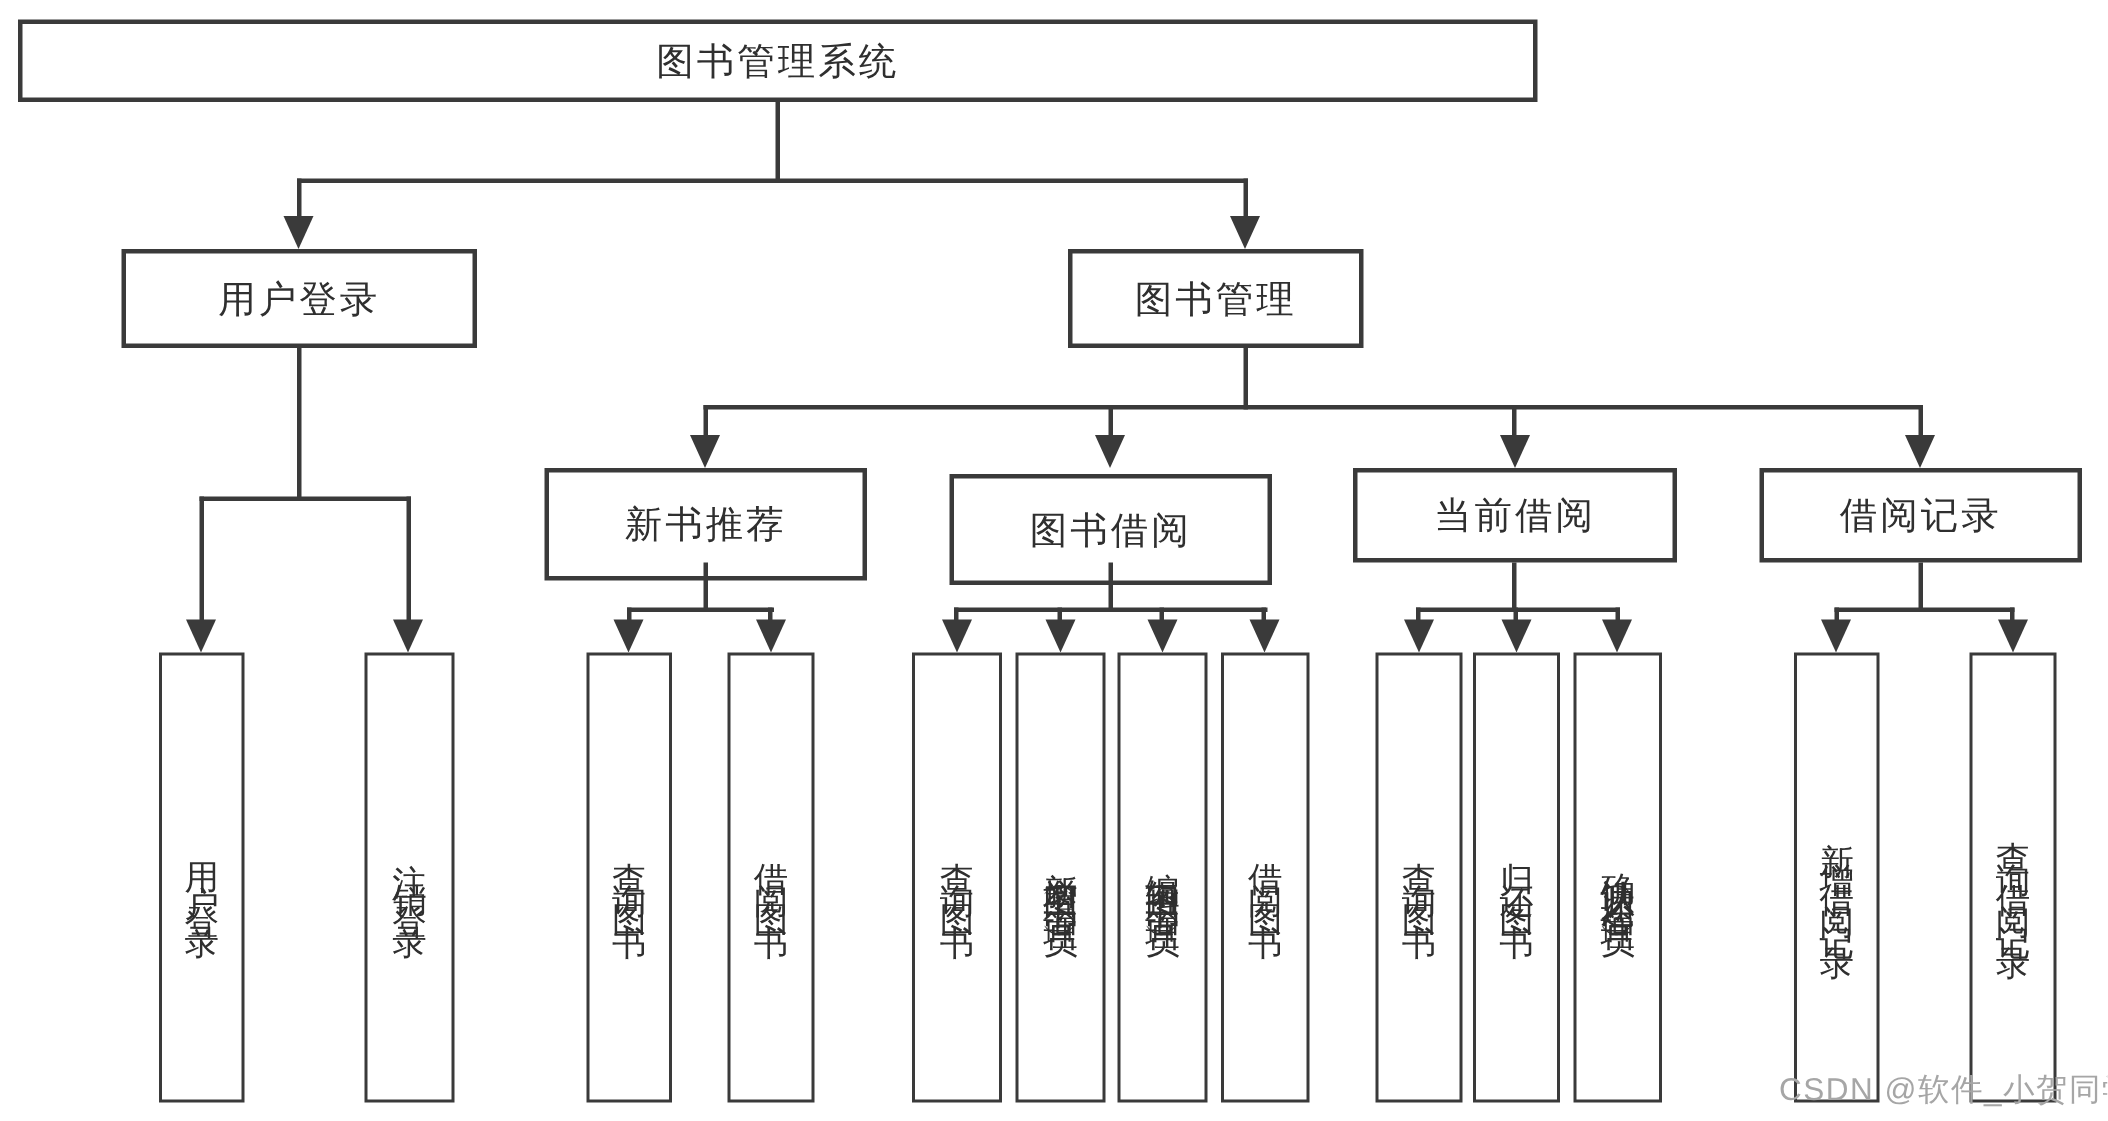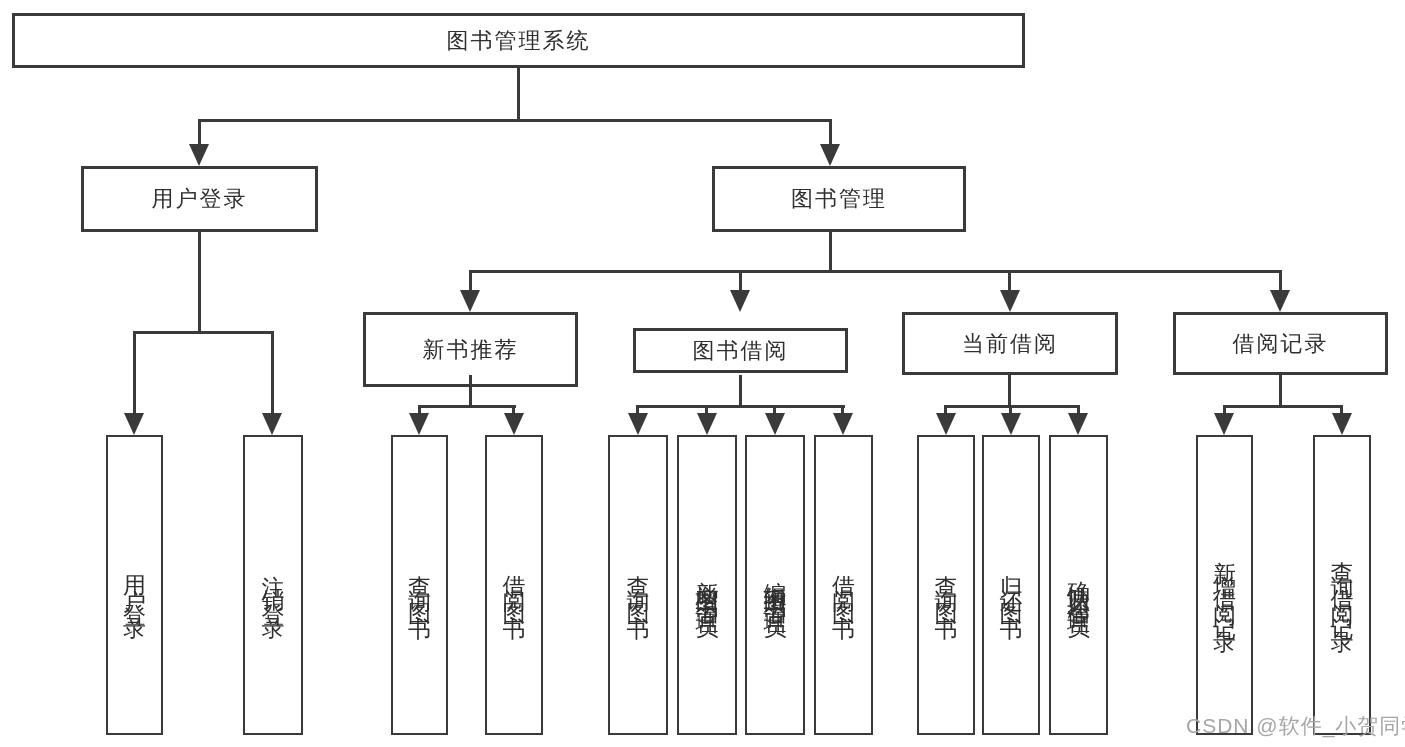--- a/index.html
+++ b/index.html
@@ -18,21 +18,21 @@
   }
   .box{
     position:absolute;
     background:#fff;
     border:3px solid var(--line);
     box-sizing:border-box;
     display:flex;align-items:center;justify-content:center;
   }
   .box.leaf{border-width:2px;}
   .lbl{
-    font-size:22px;color:var(--text);letter-spacing:2px;white-space:nowrap;
+    font-size:25px;color:var(--text);letter-spacing:2px;white-space:nowrap;
   }
   .vlbl{
     writing-mode:vertical-rl;
     text-orientation:mixed;
     font-size:23px;line-height:1;
     letter-spacing:14px;
     color:var(--text);
   }
   .vlbl.long{letter-spacing:5px;}
   .hline,.vline{position:absolute;background:var(--line);}
@@ -62,21 +62,21 @@
   <div class="vline" style="left:517px;top:68px;height:52px"></div>
   <div class="hline" style="left:198px;top:119px;width:634px"></div>
   <div class="vline" style="left:198px;top:119px;height:30px"></div>
   <div class="vline" style="left:829px;top:119px;height:30px"></div>
   <div class="arrow" style="left:189px;top:144px"></div>
   <div class="arrow" style="left:820px;top:144px"></div>
 
   <div class="box" style="left:81px;top:166px;width:237px;height:66px">
     <span class="lbl">用户登录</span>
   </div>
-  <div class="box" style="left:712px;top:166px;width:254px;height:66px">
+  <div class="box" style="left:712px;top:166px;width:197px;height:66px">
     <span class="lbl">图书管理</span>
   </div>
 
   <div class="vline" style="left:198px;top:232px;height:101px"></div>
   <div class="hline" style="left:133px;top:331px;width:141px"></div>
   <div class="vline" style="left:133px;top:331px;height:83px"></div>
   <div class="vline" style="left:271px;top:331px;height:83px"></div>
   <div class="arrow" style="left:124px;top:413px"></div>
   <div class="arrow" style="left:262px;top:413px"></div>
 
@@ -87,21 +87,21 @@
   <div class="vline" style="left:1008px;top:270px;height:22px"></div>
   <div class="vline" style="left:1279px;top:270px;height:22px"></div>
   <div class="arrow" style="left:460px;top:290px"></div>
   <div class="arrow" style="left:730px;top:290px"></div>
   <div class="arrow" style="left:1000px;top:290px"></div>
   <div class="arrow" style="left:1270px;top:290px"></div>
 
   <div class="box" style="left:363px;top:312px;width:215px;height:75px">
     <span class="lbl">新书推荐</span>
   </div>
-  <div class="box" style="left:633px;top:328px;width:215px;height:45px">
+  <div class="box" style="left:633px;top:316px;width:215px;height:74px">
     <span class="lbl">图书借阅</span>
   </div>
   <div class="box" style="left:1173px;top:312px;width:215px;height:63px">
     <span class="lbl">借阅记录</span>
   </div>
   <div class="box" style="left:902px;top:312px;width:216px;height:63px">
     <span class="lbl">当前借阅</span>
   </div>
 
   <div class="vline" style="left:469px;top:375px;height:32px"></div>

